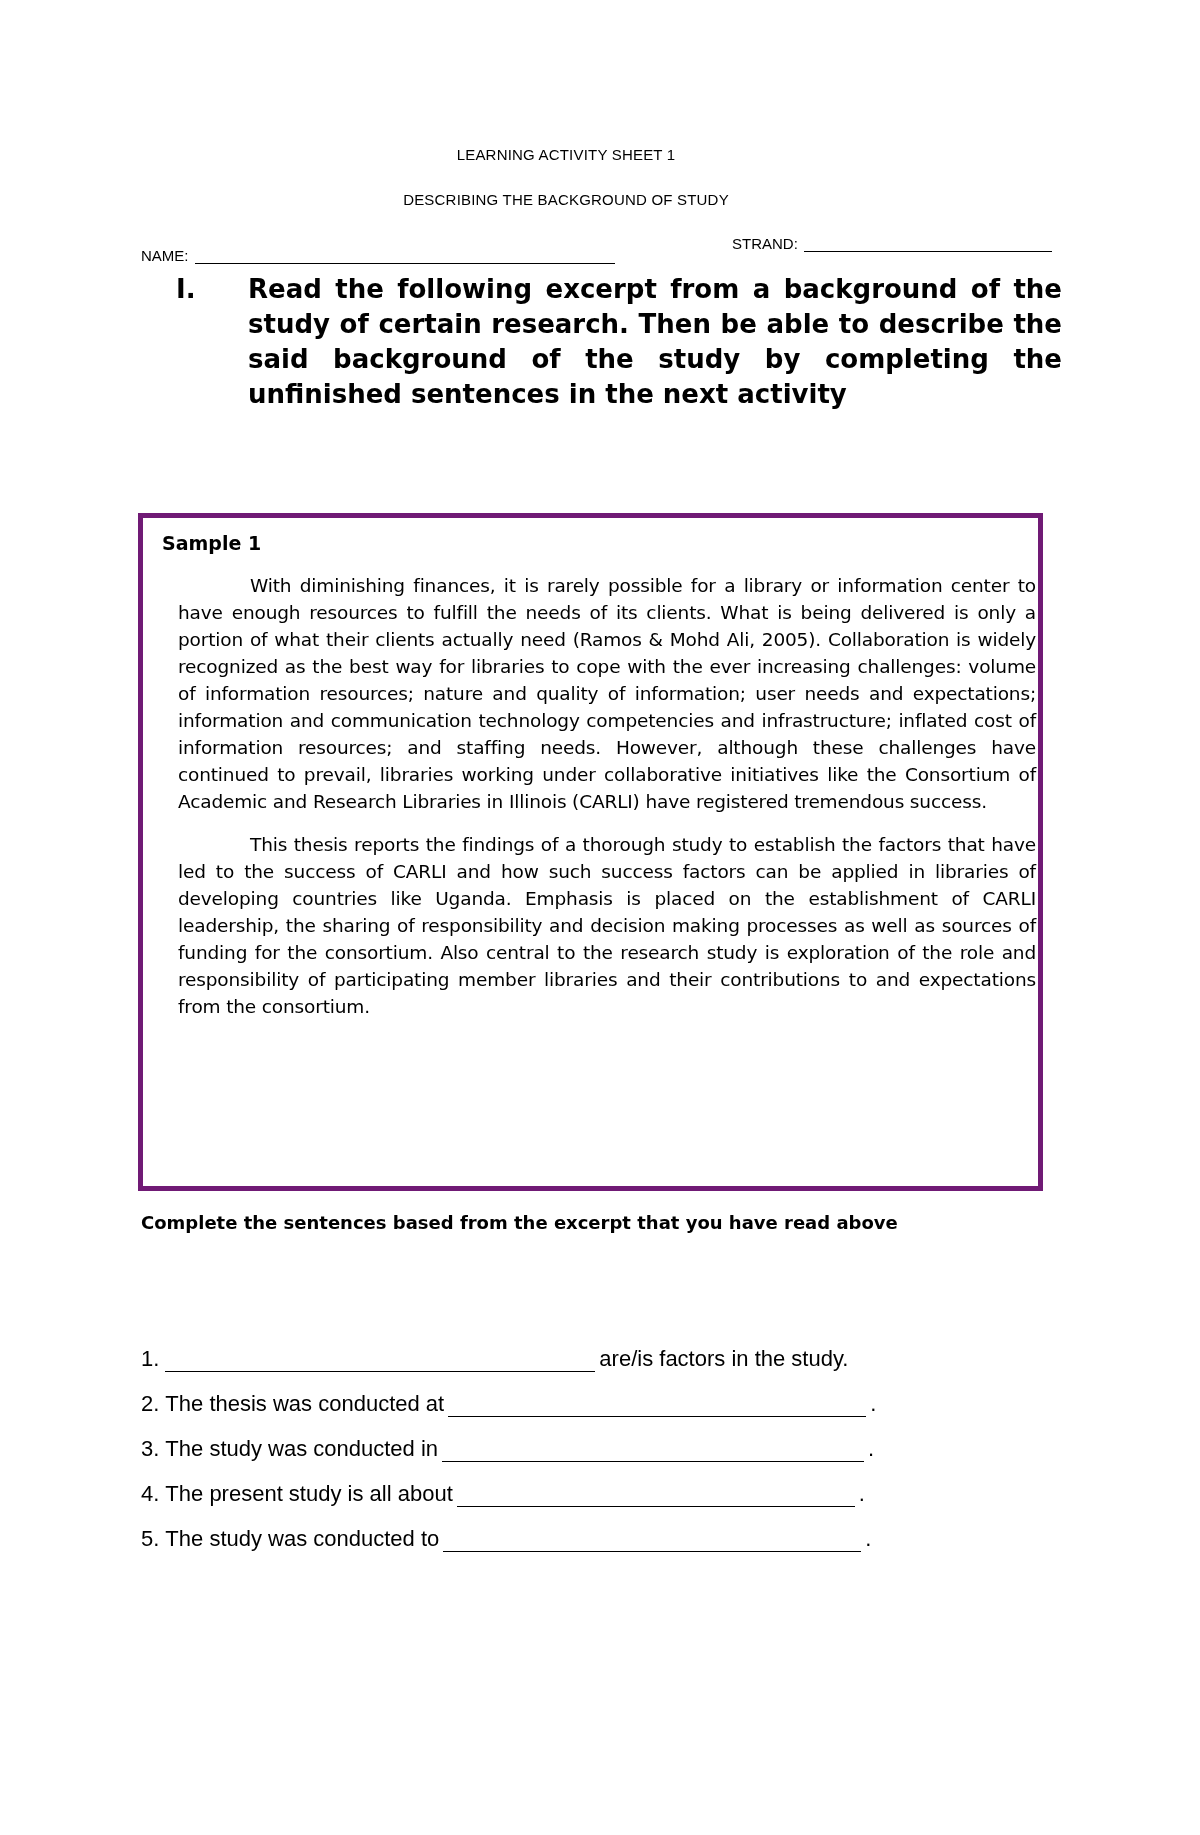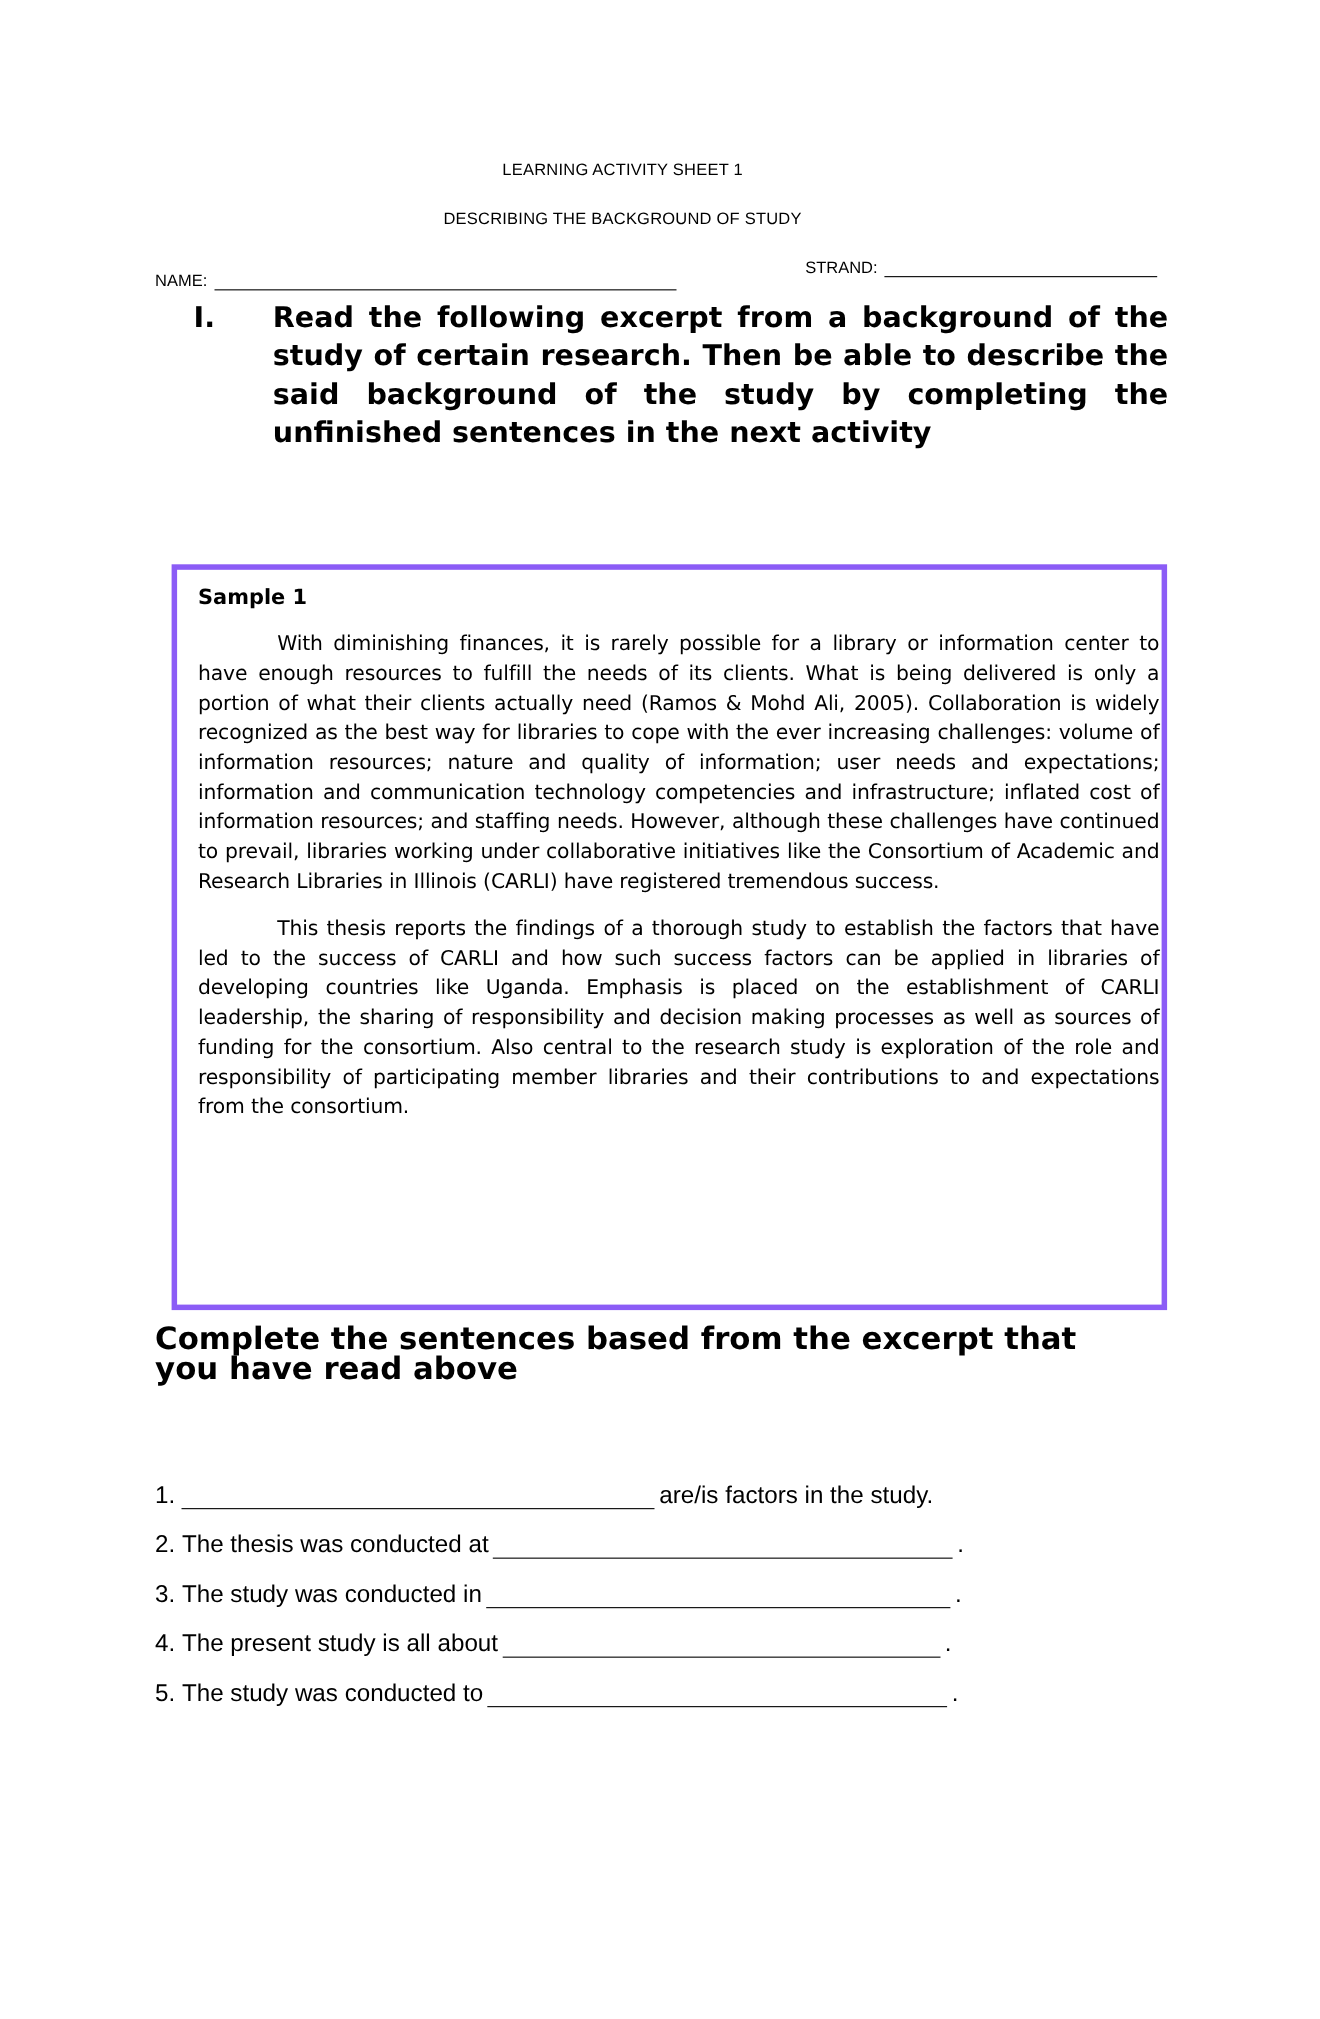--- a/index.html
+++ b/index.html
@@ -50,57 +50,57 @@
     font-weight: bold;
     font-size: 26px;
     line-height: 35px;
     display: flex;
   }
   .instruction-num { width: 72px; flex: none; }
   .instruction-text { flex: 1; text-align: justify; text-align-last: left; }
 
   .sample-box {
     position: absolute;
-    left: 156px;
+    left: 138px;
     top: 513px;
     width: 895px;
     height: 668px;
-    border: 5px solid #8b5cf6;
+    border: 5px solid #701a75;
     box-sizing: content-box;
   }
   .sample-inner {
     position: absolute;
     left: 19px;
     top: 12px;
     width: 874px;
     font-family: "DejaVu Sans", sans-serif;
     font-size: 18.5px;
     line-height: 27px;
   }
   .sample-label {
     font-weight: bold;
     font-size: 19px;
     margin-bottom: 15px;
   }
   .sample-para {
     text-align: justify;
     text-indent: 72px;
-    margin: 0 0 16px 0;
+    margin: 0 0 16px 16px;
     letter-spacing: -0.15px;
   }
 
   .complete-heading {
     position: absolute;
     left: 141px;
     top: 1203px;
     width: 900px;
     font-family: "DejaVu Sans", sans-serif;
     font-weight: bold;
-    font-size: 28px;
-    line-height: 28px;
+    font-size: 18px;
+    line-height: 39px;
   }
 
   .questions {
     position: absolute;
     left: 141px;
     top: 1327px;
     width: 900px;
     font-family: "Liberation Sans", sans-serif;
     font-size: 22px;
   }

